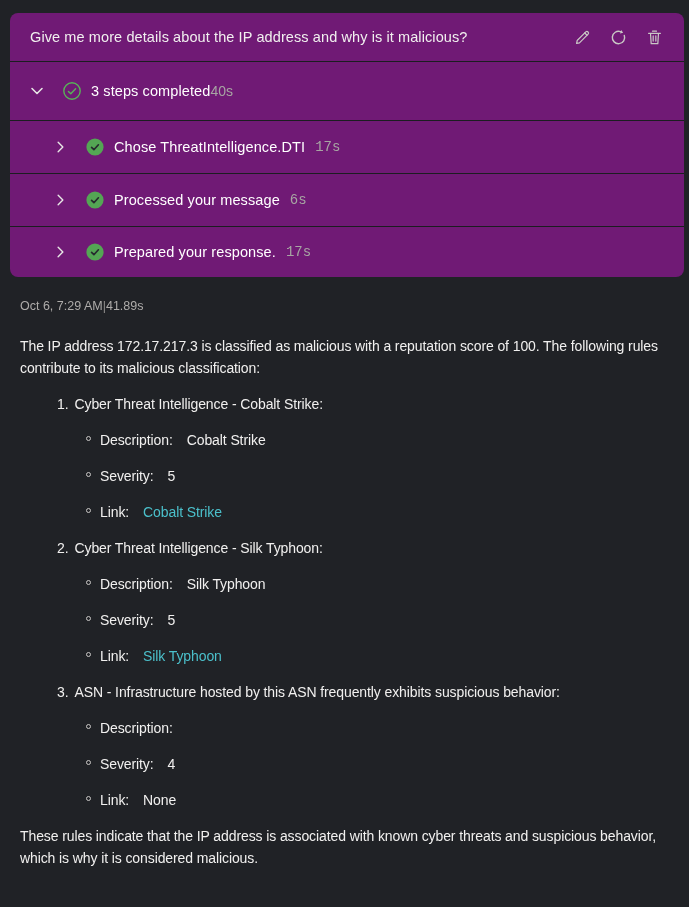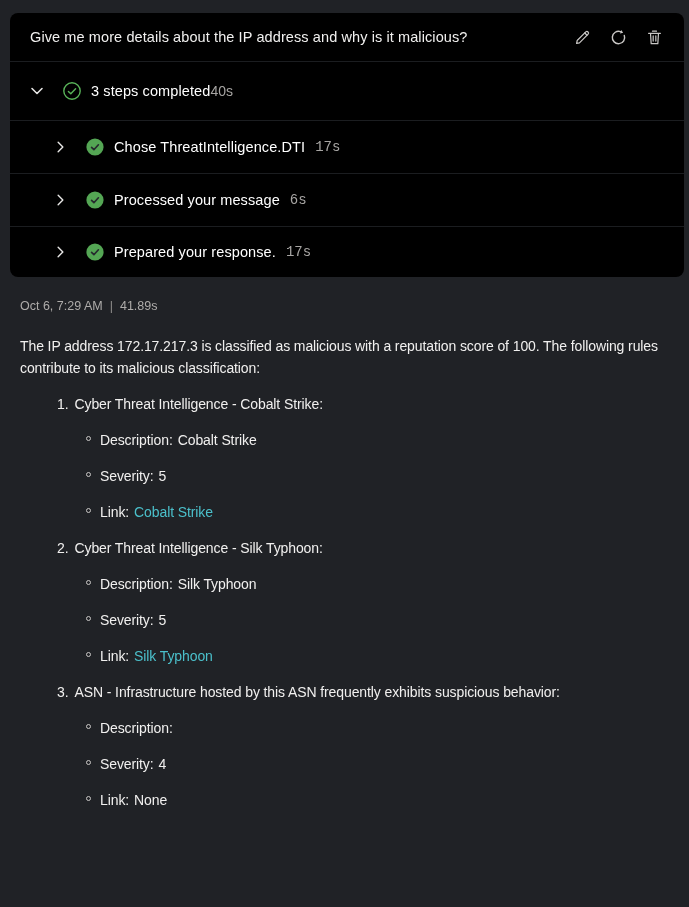--- a/index.html
+++ b/index.html
@@ -8,21 +8,21 @@
     width: 689px; height: 907px;
     background: #202226;
     font-family: "Liberation Sans", sans-serif;
     color: #f1f0ef;
     overflow: hidden;
   }
 
   
   .card {
     margin: 13px 5px 0 10px;
-    background: #000000;
+    background: #701a75;
     border-radius: 8px;
     overflow: hidden;
   }
   .row { display: flex; align-items: center; }
   .row + .row { border-top: 1px solid #1b1d20; }
 
   .message-row { height: 48px; padding: 0 20px; justify-content: space-between; }
   .message-text { font-size: 14.5px; color: #f1f0ef; letter-spacing: 0.1px; }
   .actions { display: flex; gap: 17px; align-items: center; }
   .icon-btn {
@@ -39,31 +39,31 @@
   .dur { color: #a7a5a3; font-size: 14px; }
 
   .step-row { height: 53px; padding-left: 43px; }
   .step-row.last { height: 51px; }
   .step-row .chev-btn { margin-right: 17px; }
   .step-row .badge { margin-right: 9px; }
   .step-row .dur { margin-left: 10px; font-family: Liberation Mono, monospace; }
 
   
   .response { margin: 22px 17px 0 20px; font-size: 14px; line-height: 22px; letter-spacing: -0.1px; }
-  .meta { display: flex; align-items: center; gap: 7px; font-size: 12.5px; color: #aeacaa; letter-spacing: 0; line-height: 15px; }
+  .meta { display: flex; align-items: center; font-size: 12.5px; color: #aeacaa; letter-spacing: 0; line-height: 15px; }
   .meta .sep { color: #8f8d8b; }
   .intro { margin: 21px 0 8px 0; }
   .rule-title { display: flex; gap: 6px; margin: 14px 0 0 37px; }
   .sub { display: flex; align-items: flex-start; margin: 14px 0 0 66px; }
   .bullet {
     flex: 0 0 auto; width: 5px; height: 5px;
     border: 1.4px solid #c9c7c5; border-radius: 50%;
     margin: 7px 9px 0 0;
   }
-  .sub-text { display: flex; gap: 5px; flex-wrap: wrap; }
+  .sub-text { display: flex; gap: 14px; flex-wrap: wrap; }
   .link { color: #4bc0cb; text-decoration: none; cursor: pointer; }
   .conclusion { margin: 14px 0 0 0; }
 
   svg { display: block; }
 </style>
 </head>
 <body>
 
 <div class="card">
 
@@ -256,14 +256,15 @@
     </div>
     <div class="sub">
       <span class="bullet"></span>
       <span class="sub-text">
           <span>Link:</span>
           <span>None</span>
         </span>
     </div>
   </div>
 
+  <p class="conclusion">These rules indicate that the IP address is associated with known cyber threats and suspicious behavior, which is why it is considered malicious.</p>
 
 </div>
 
 </body></html>

